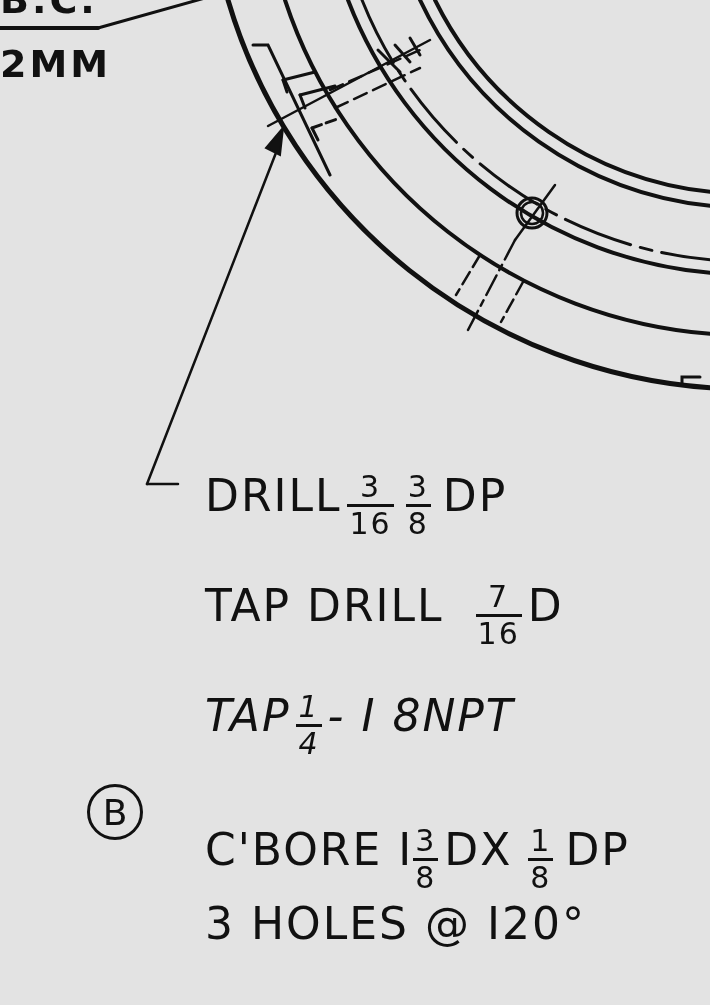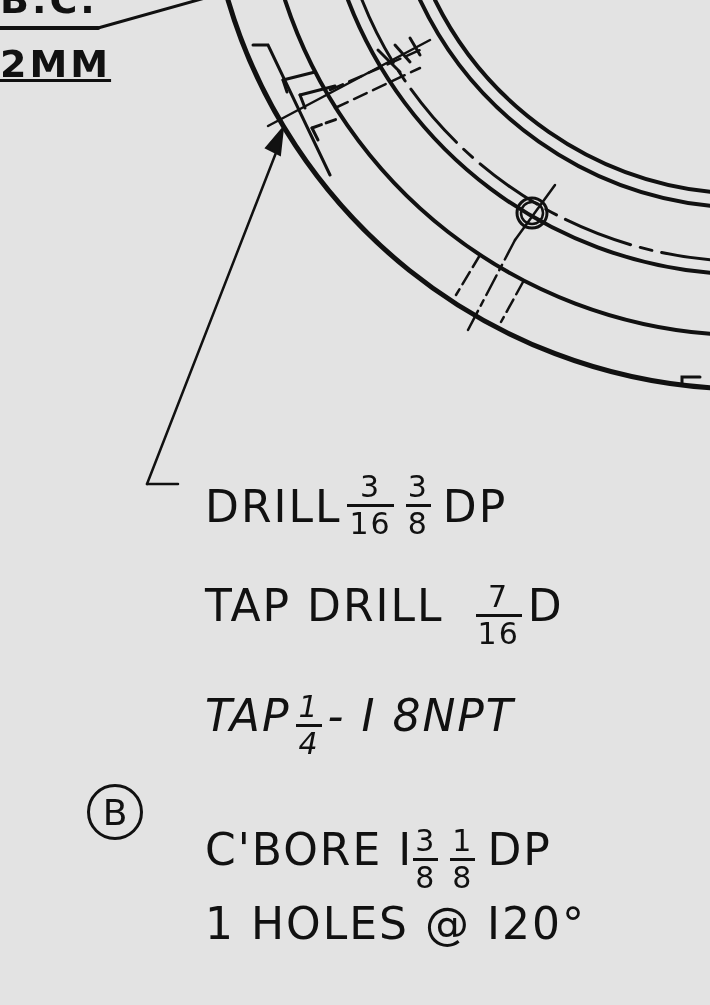--- a/index.html
+++ b/index.html
@@ -103,23 +103,23 @@
     </g>
 
     <line x1="279" y1="145" x2="147" y2="484" stroke-width="2.5"></line>
     <line x1="147" y1="484" x2="178" y2="484" stroke-width="2.5"></line>
   </g>
 
   <path d="M 283 128 L 266 148 L 280 155 Z" fill="#111" stroke="#111" stroke-width="2"></path>
 </svg>
 
 <div class="top-label" style="left:0px; top:-22px;">B.C.</div>
-<div class="top-label" style="left:0px; top:42px;text-decoration:underline;">2MM</div>
+<div class="top-label" style="left:0px; top:42px;">2MM</div>
 
-<div class="note" style="left:205px; top:462px;align-items:flex-end;">
+<div class="note" style="left:205px; top:462px;">
   <span class="txt">DRILL</span>
   <span class="frac-wrap"><span class="frac">
     <span class="num">3</span>
     <span class="bar"></span>
     <span class="den">16</span>
   </span></span>
   <span class="frac-wrap"><span class="frac">
     <span class="num">3</span>
     <span class="bar"></span>
     <span class="den">8</span>
@@ -151,23 +151,24 @@
   <span>B</span>
 </div>
 
 <div class="note" style="left:205px; top:792px;margin-top:24px;">
   <span class="txt">C'BORE I</span>
   <span class="frac-wrap"><span class="frac" style="margin-left:0;">
     <span class="num">3</span>
     <span class="bar"></span>
     <span class="den">8</span>
   </span></span>
+  <span class="txt" style="margin-right:10px;">DX</span>
   <span class="frac-wrap"><span class="frac">
     <span class="num">1</span>
     <span class="bar"></span>
     <span class="den">8</span>
   </span></span>
   <span class="txt" style="margin-left:6px;">DP</span>
 </div>
 
 <div class="note" style="left:205px; top:902px;">
-  <span class="txt">1 HOLES @ I20°</span>
+  <span class="txt">3 HOLES @ I20°</span>
 </div>
 
 </body></html>

